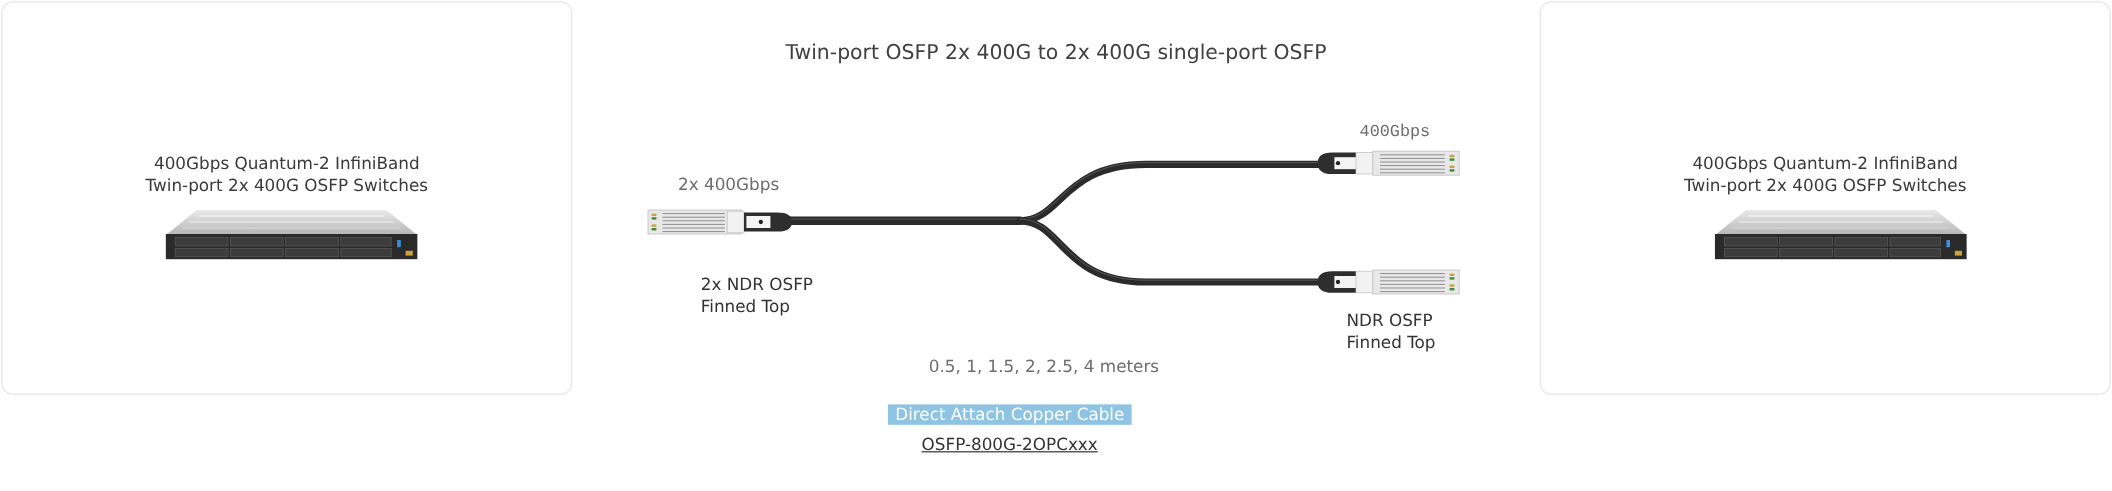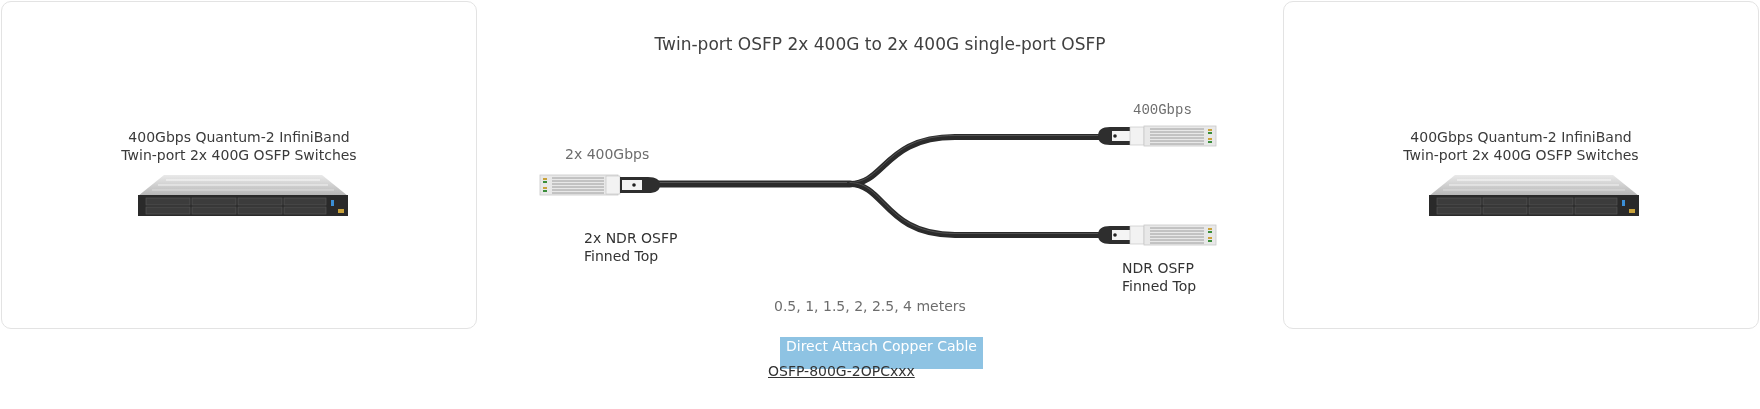--- a/index.html
+++ b/index.html
@@ -12,21 +12,21 @@
   .switch-label { position:absolute; left:0; right:0; top:126px; text-align:center;
                   font-size:14px; line-height:18px; color:#3a3a3a; }
   .switch { position:absolute; top:173px; width:210px; height:42px; }
   .panel-left .switch { left:136px; }
   .panel-right .switch { left:145px; }
   .title { position:absolute; left:520px; width:720px; top:34px; text-align:center;
            font-size:17px; color:#404040; }
   .lbl { position:absolute; font-size:14px; line-height:18px; }
   .lbl.gray { color:#6d6d6d; }
   .lbl.dark { color:#333; }
-  .badge { position:absolute; left:780px; top:337px; height:32px; padding:0 6px;
+  .badge { position:absolute; left:740px; top:337px; height:17px; padding:0 6px;
            background:#8ec3e3; color:#ffffff; font-size:14px; line-height:19px; }
   .pn { position:absolute; left:768px; top:363px; font-size:14px; color:#333;text-decoration:underline; }
   svg { position:absolute; left:0; top:0; }
 </style>
 </head>
 <body>
 
 <div class="panel panel-left">
   <div class="switch-label">
     <div>400Gbps Quantum-2 InfiniBand</div>

